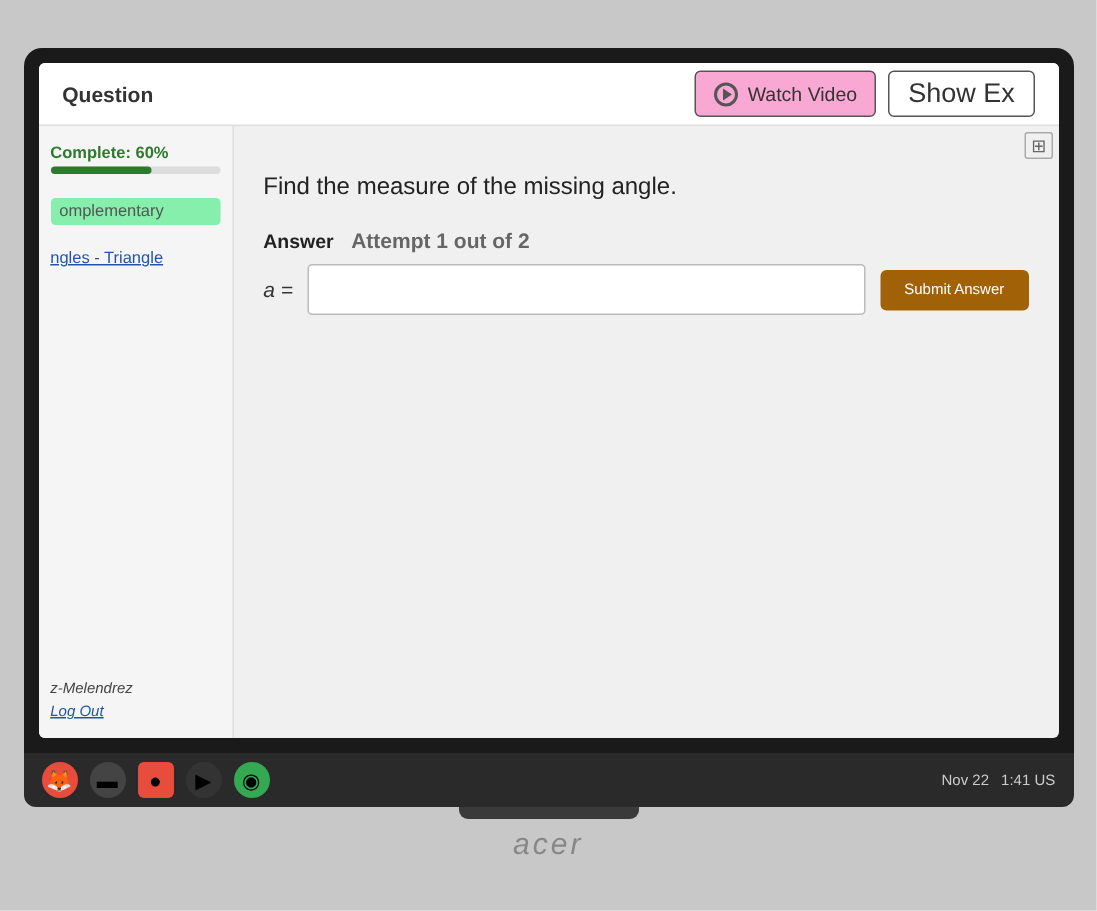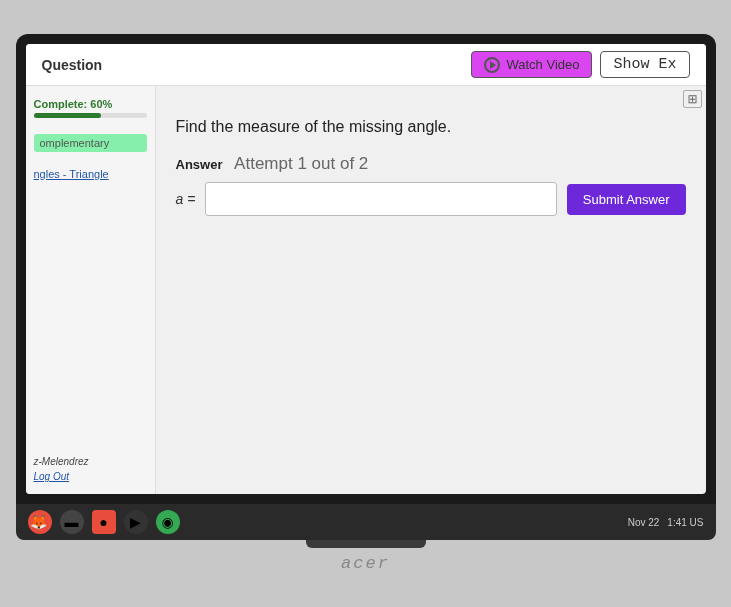--- a/index.html
+++ b/index.html
@@ -58,21 +58,21 @@
       gap: 8px;
     }
 
     .btn-watch {
       display: flex;
       align-items: center;
       gap: 6px;
       border: 1.5px solid #555;
       border-radius: 4px;
       padding: 4px 12px;
-      background: #d946ef;
+      background: #f9a8d4;
       cursor: pointer;
       font-size: 13px;
       color: #333;
     }
 
     .btn-watch .play-circle {
       width: 16px;
       height: 16px;
       border-radius: 50%;
       border: 2px solid #555;
@@ -89,23 +89,22 @@
       border-left: 6px solid #555;
       margin-left: 1px;
     }
 
     .btn-show {
       border: 1.5px solid #555;
       border-radius: 4px;
       padding: 4px 12px;
       background: #fff;
       cursor: pointer;
-      font-size: 15px;
+      font-size: 18px;
       color: #333;
-      font-family: Liberation Mono, monospace;
     }
 
     
     .main-content {
       display: flex;
       flex: 1;
       overflow: hidden;
     }
 
     
@@ -213,25 +212,25 @@
     }
 
     .answer-label {
       font-size: 13px;
       font-weight: bold;
       color: #222;
       margin-bottom: 4px;
     }
 
     .attempt-text {
-      font-size: 17px;
+      font-size: 14px;
       color: #666;
       display: inline;
       margin-left: 8px;
-      font-weight: normal;
+      font-weight: bold;
     }
 
     .answer-row {
       display: flex;
       align-items: center;
       gap: 10px;
       margin-top: 8px;
     }
 
     .equals-label {
@@ -246,25 +245,25 @@
       border: 1px solid #bbb;
       border-radius: 3px;
       padding: 0 8px;
       font-size: 14px;
       background: #fff;
       outline: none;
     }
 
     .submit-btn {
       padding: 8px 16px;
-      background: #6d28d9;
+      background: #a16207;
       color: #fff;
       border: none;
       border-radius: 4px;
-      font-size: 13px;
+      font-size: 10px;
       cursor: pointer;
       white-space: nowrap;
     }
 
     
     .taskbar {
       width: 700px;
       background: #2a2a2a;
       height: 36px;
       border-radius: 0 0 8px 8px;
@@ -302,26 +301,26 @@
     .laptop-notch {
       width: 120px;
       height: 8px;
       background: #3a3a3a;
       margin: 0 auto;
       border-radius: 0 0 6px 6px;
     }
 
     
     .acer-logo {
-      font-size: 17px;
+      font-size: 20px;
       color: #888;
       font-style: italic;
       letter-spacing: 2px;
       margin-top: 6px;
-      font-family: Liberation Mono, monospace;
+      font-family: Liberation Sans, sans-serif;
     }
 
     .calculator-icon {
       position: absolute;
       top: 4px;
       right: 4px;
       font-size: 12px;
       color: #666;
       border: 1px solid #aaa;
       border-radius: 2px;

